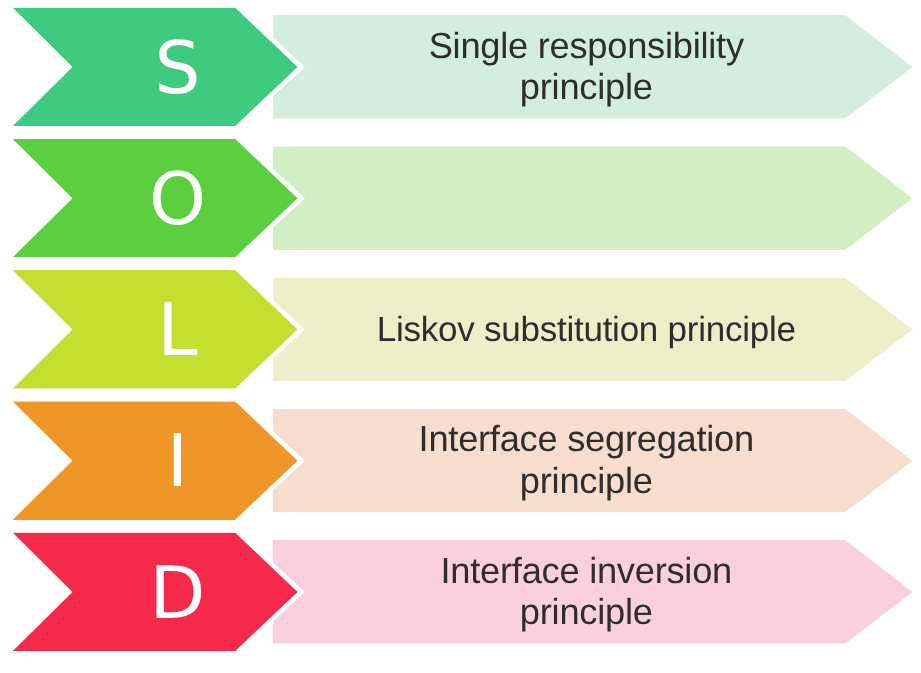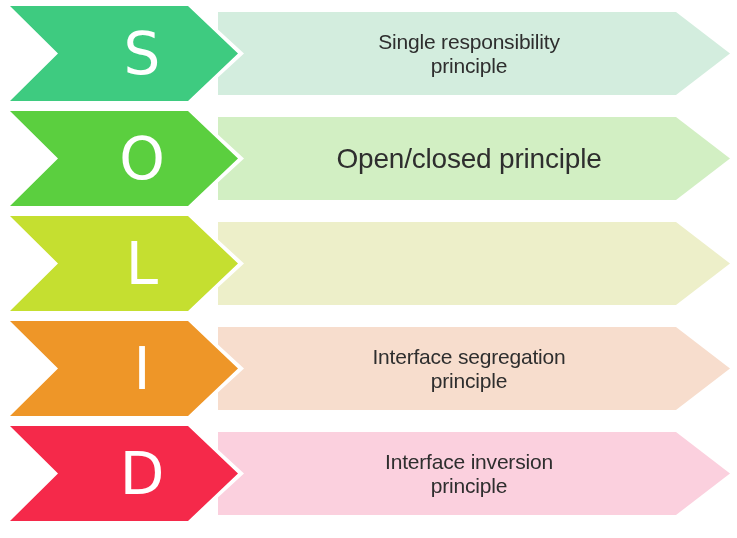--- a/index.html
+++ b/index.html
@@ -87,21 +87,21 @@
     left: 230px;
     top: 6px;
     width: 478px;
     height: 83px;
     display: flex;
     align-items: center;
     justify-content: center;
     text-align: center;
     color: #2e2e2e;
     font-family: "Liberation Sans", sans-serif;
-    font-size: 21px;
+    font-size: 29px;
     font-weight: 400;
     line-height: 1.12;
     letter-spacing: -0.2px;
     white-space: pre-line;
     box-sizing: border-box;
     padding: 0 10px;
   }
 
   .principle-text.one-line {
     font-size: 28px;
@@ -121,29 +121,29 @@
     <div class="principle-text">Single responsibility
 principle</div>
   </div>
 
   <div class="solid-row" style="top:111px;">
     <div class="banner" style="background-color: rgb(210, 239, 195);"></div>
     <div class="chevron-outline"></div>
     <div class="chevron" style="background-color: rgb(91, 207, 63);">
       <span class="letter">O</span>
     </div>
-    <div class="principle-text one-line">Open/closed principle</div>
   </div>
 
   <div class="solid-row" style="top:216px;">
     <div class="banner" style="background-color: rgb(237, 239, 201);"></div>
     <div class="chevron-outline"></div>
     <div class="chevron" style="background-color: rgb(197, 223, 48);">
       <span class="letter">L</span>
     </div>
+    <div class="principle-text one-line">Liskov substitution principle</div>
   </div>
 
   <div class="solid-row" style="top:321px;">
     <div class="banner" style="background-color: rgb(247, 221, 205);"></div>
     <div class="chevron-outline"></div>
     <div class="chevron" style="background-color: rgb(238, 150, 40);">
       <span class="letter">I</span>
     </div>
     <div class="principle-text">Interface segregation
 principle</div>

